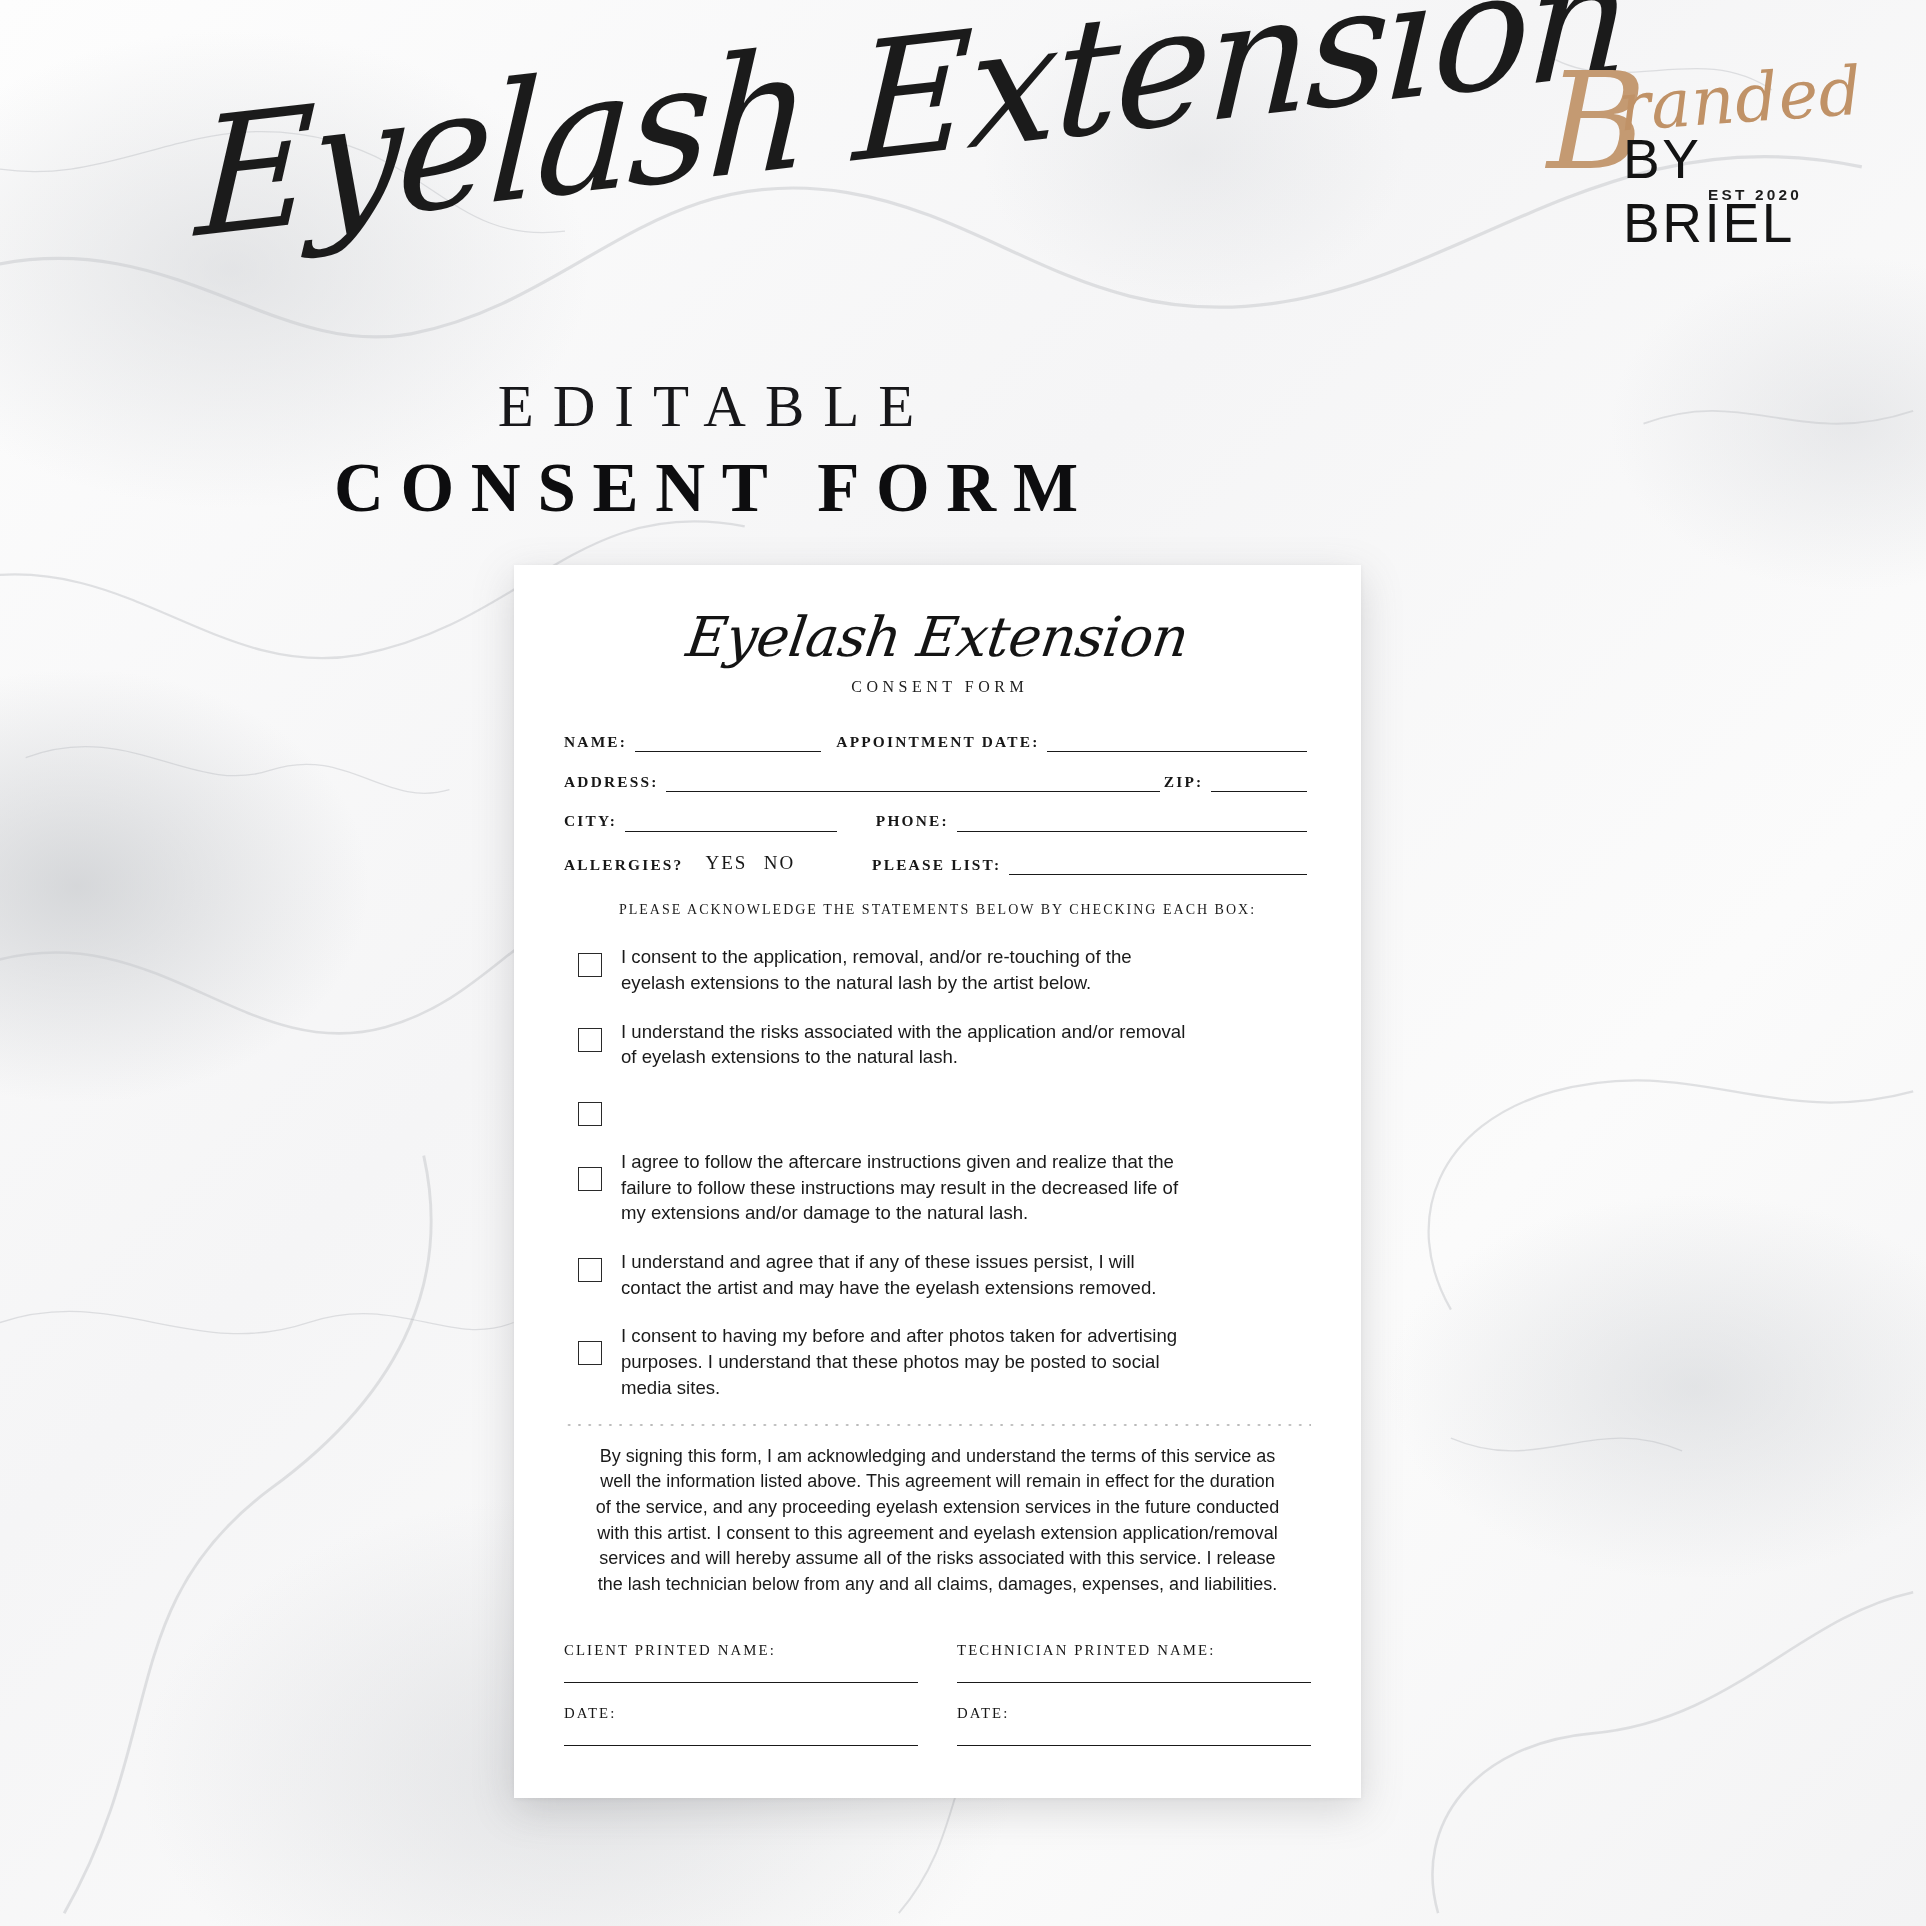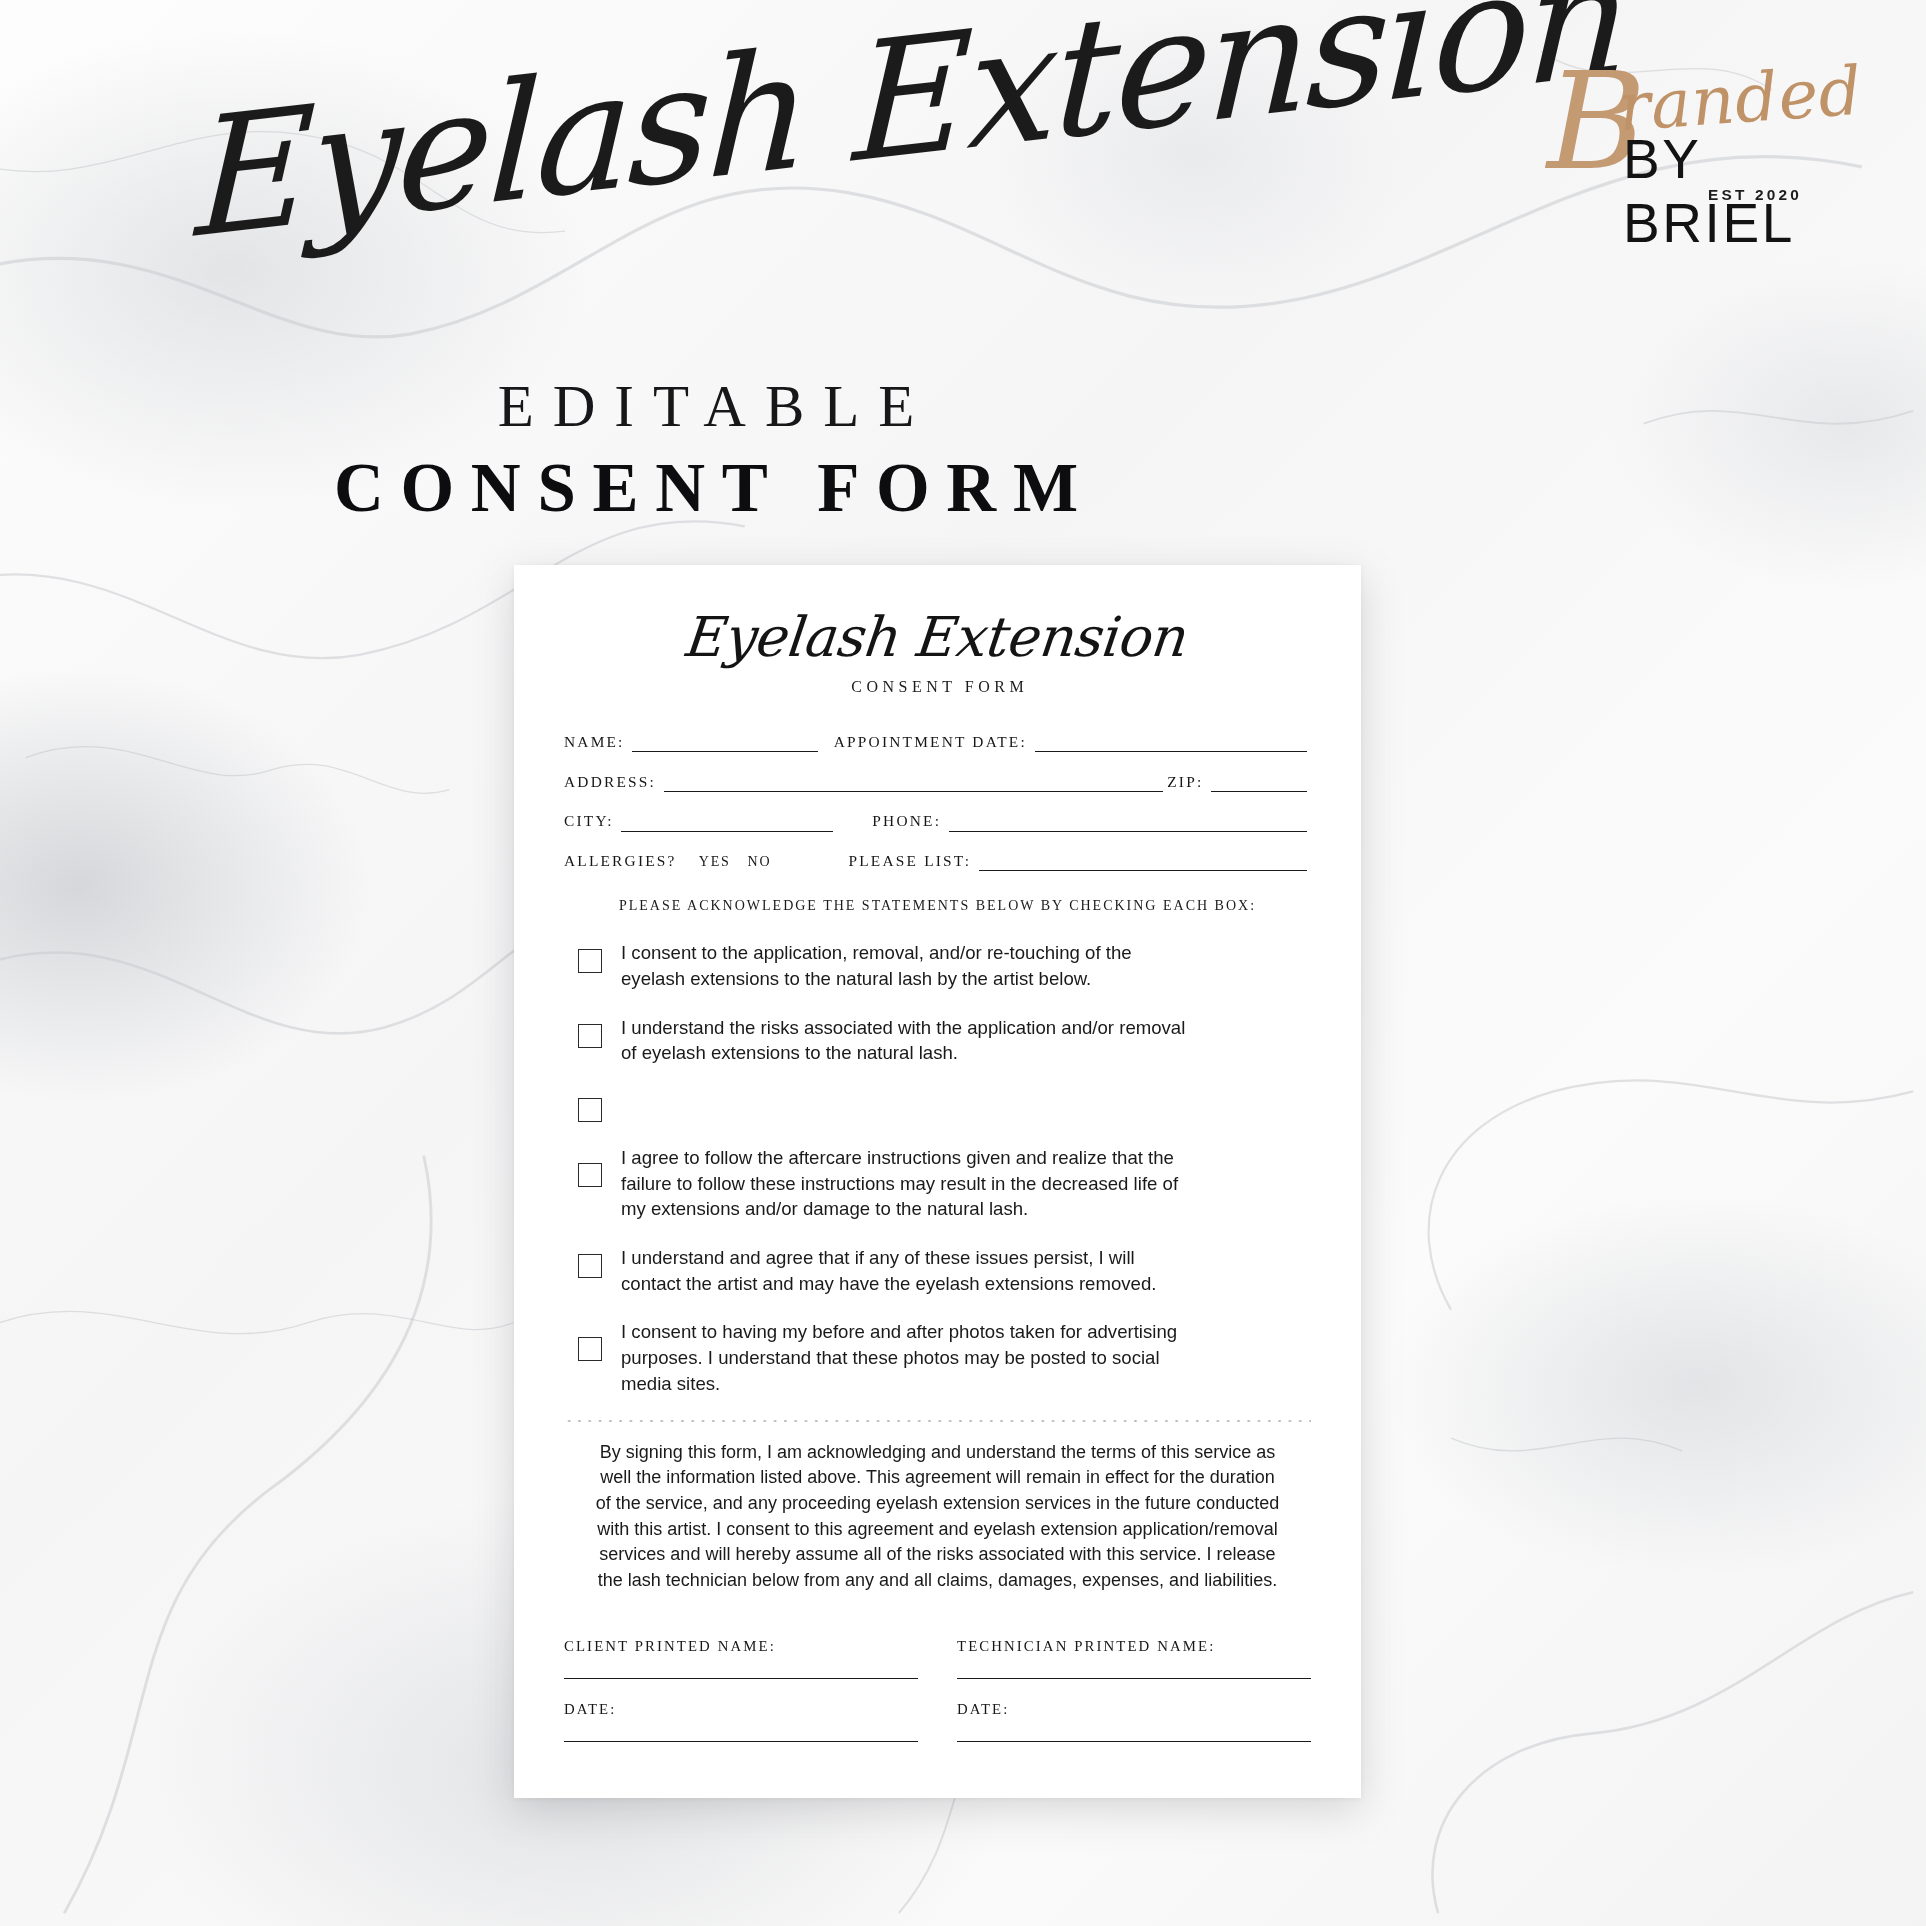--- a/index.html
+++ b/index.html
@@ -172,31 +172,32 @@
     align-items: flex-end;
     margin-bottom: 20.5px;
   }
   .flabel {
     font-family: "Liberation Serif", serif;
     font-size: 15.4px;
     letter-spacing: 2.2px;
     color: #171717;
     white-space: nowrap;
     padding-bottom: 1.3px;
+    font-weight: bold;
   }
   .fline {
     border-bottom: 1px solid #1a1a1a;
     height: 16px;
     margin: 0 3.9px 0 7.7px;
   }
   .grow { flex: 1 1 auto; }
 
   .yesno {
     font-family: "Liberation Serif", serif;
-    font-size: 14px;
+    font-size: 19px;
     letter-spacing: 1.9px;
     color: #171717;
     padding-bottom: 1.3px;
   }
 
   
   .ack-head {
     margin-top: 27px;
     text-align: center;
     font-family: "Liberation Serif", serif;

